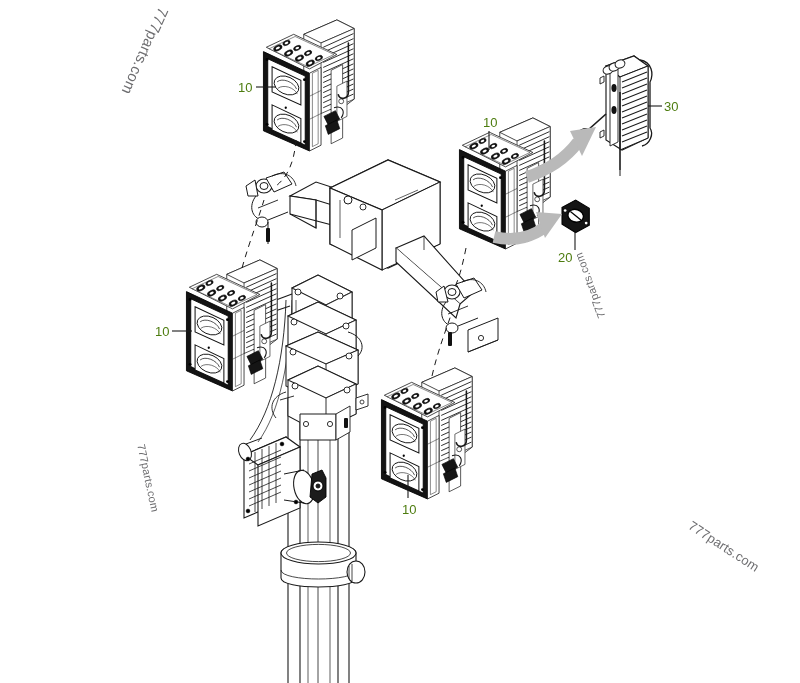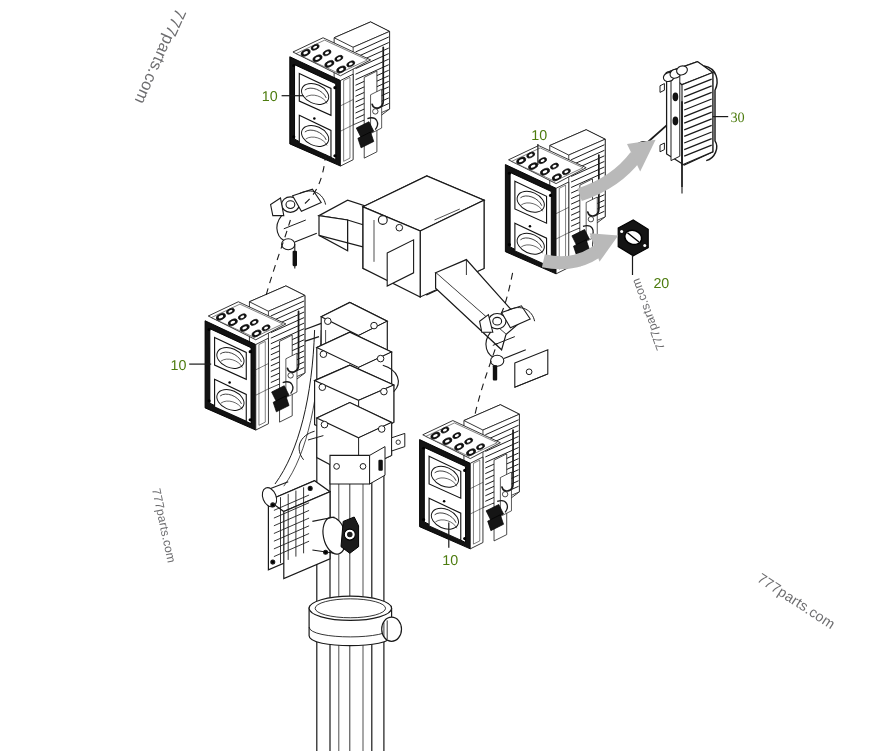--- a/index.html
+++ b/index.html
@@ -407,21 +407,21 @@
     <g>
       <path d="M494,237 C516,242 534,236 546,226" fill="none" stroke="#b9b9b9" stroke-width="12" stroke-linecap="butt"></path>
       <path d="M562,214 L536,212 L545,238 Z" fill="#b9b9b9"></path>
     </g>
   </svg>
 
   <div class="callout" style="left:238px; top:80px;">10</div>
   <div class="callout" style="left:483px; top:115px;">10</div>
   <div class="callout" style="left:155px; top:324px;">10</div>
   <div class="callout" style="left:402px; top:502px;">10</div>
-  <div class="callout" style="left:664px; top:99px;font-family:Liberation Serif, serif;">30</div>
-  <div class="callout" style="left:594px; top:250px;">20</div>
+  <div class="callout" style="left:664px; top:99px;">30</div>
+  <div class="callout" style="left:558px; top:250px;">20</div>
 
   <div class="wm" style="left:172px; top:12px; font-size:15px; transform:rotate(114deg);">777parts.com</div>
   <div class="wm" style="left:596px; top:320px; font-size:11px; transform:rotate(250deg);">777parts.com</div>
   <div class="wm" style="left:147px; top:443px; font-size:11px; transform:rotate(78deg);">777parts.com</div>
   <div class="wm" style="left:694px; top:518px; font-size:13px; transform:rotate(33deg);">777parts.com</div>
 
 </div>
 
 </body></html>

